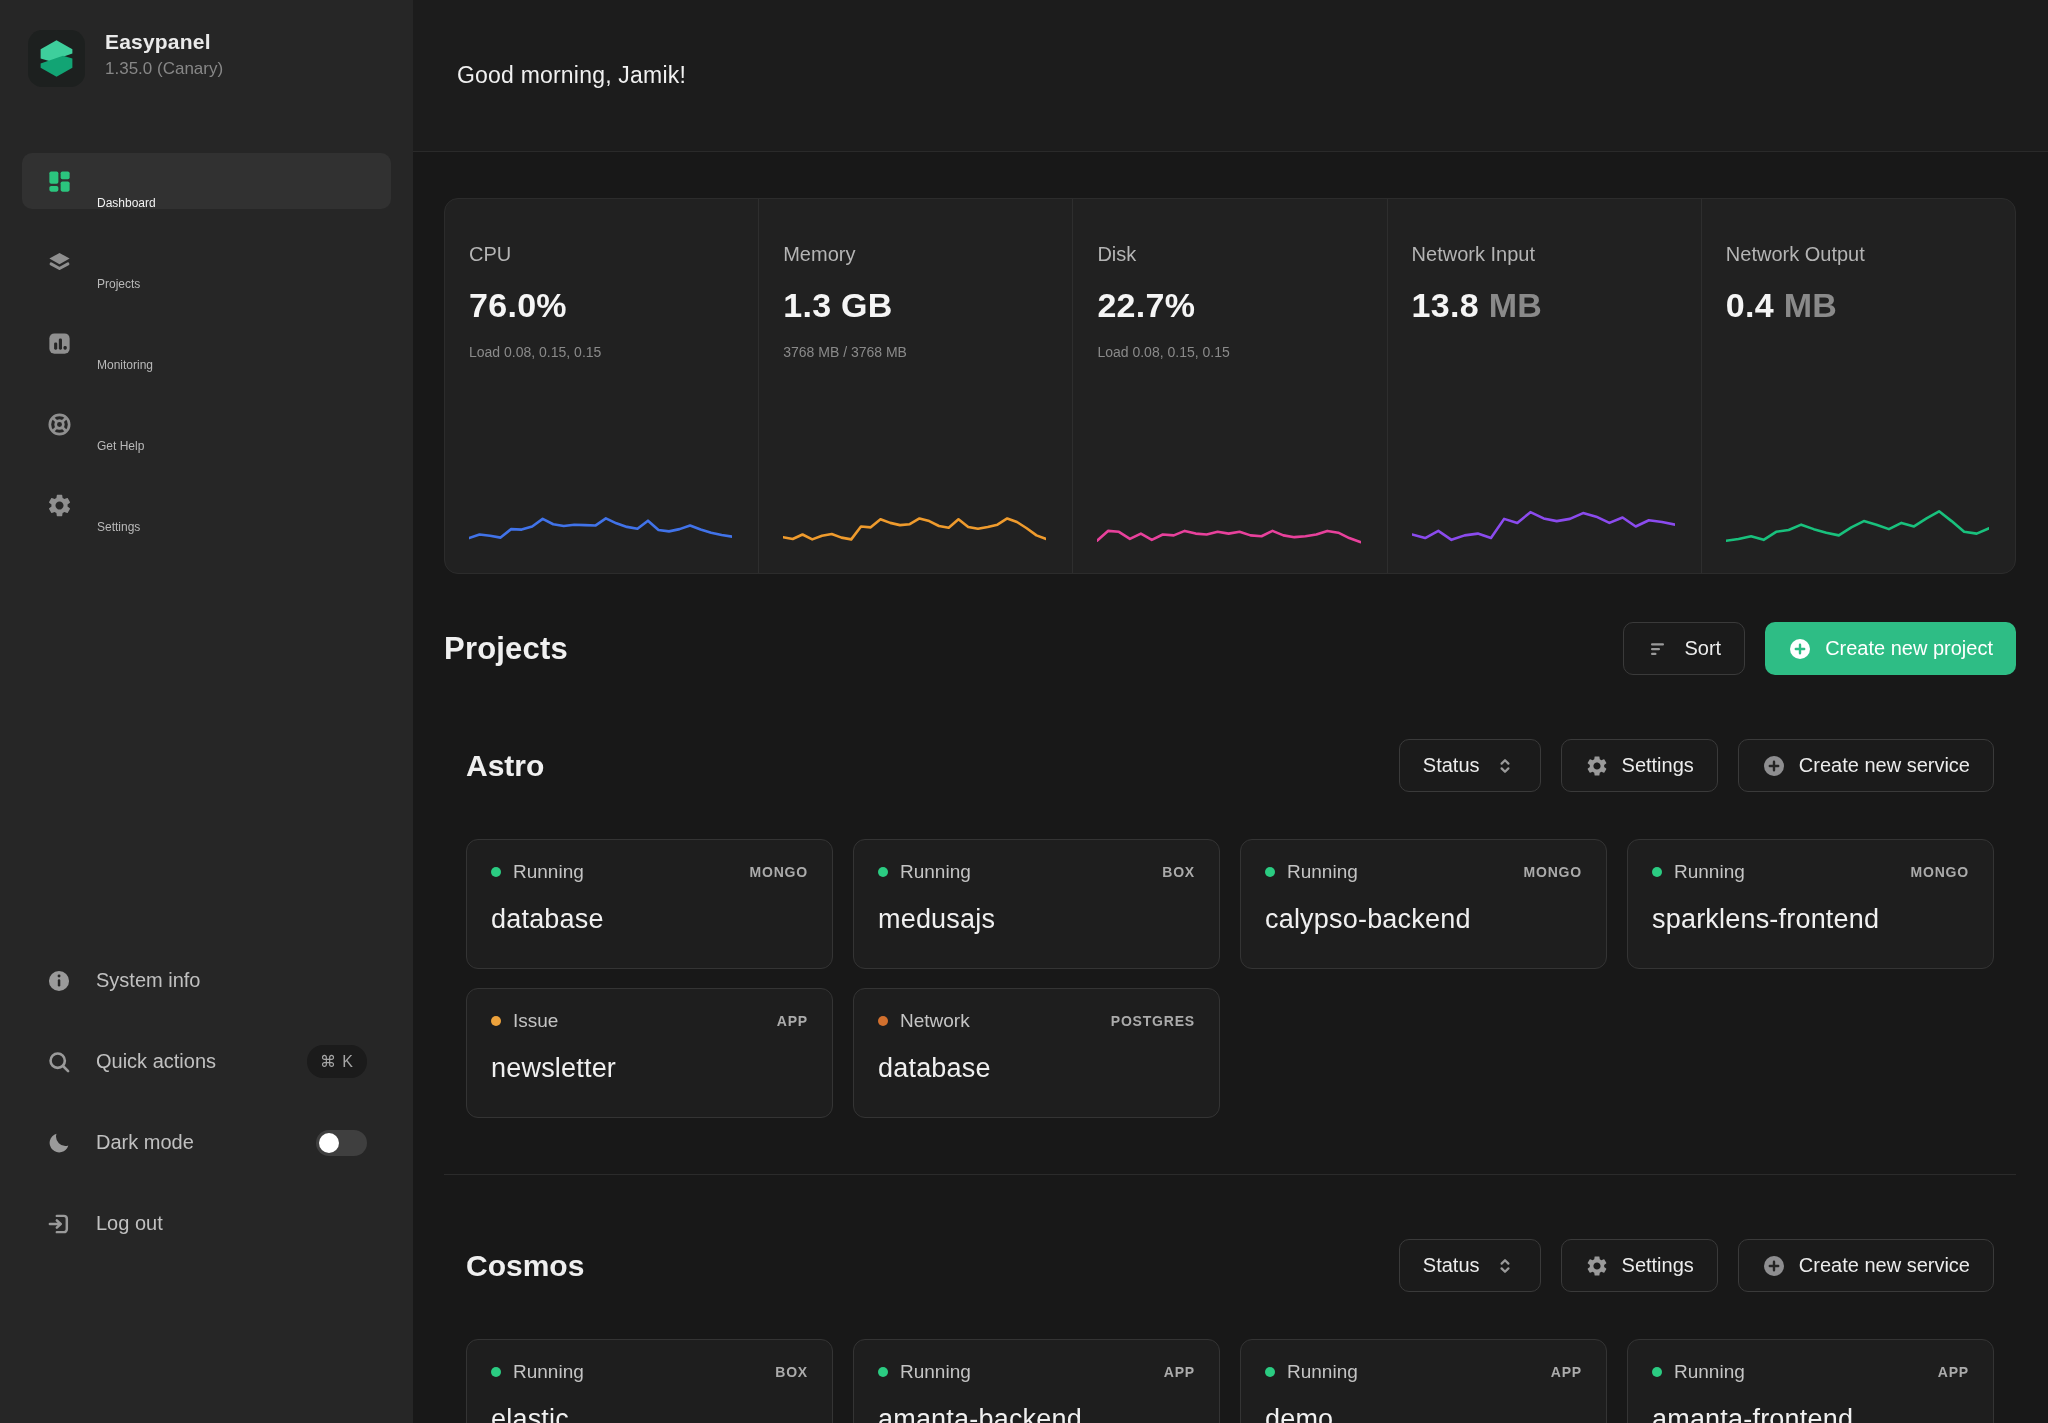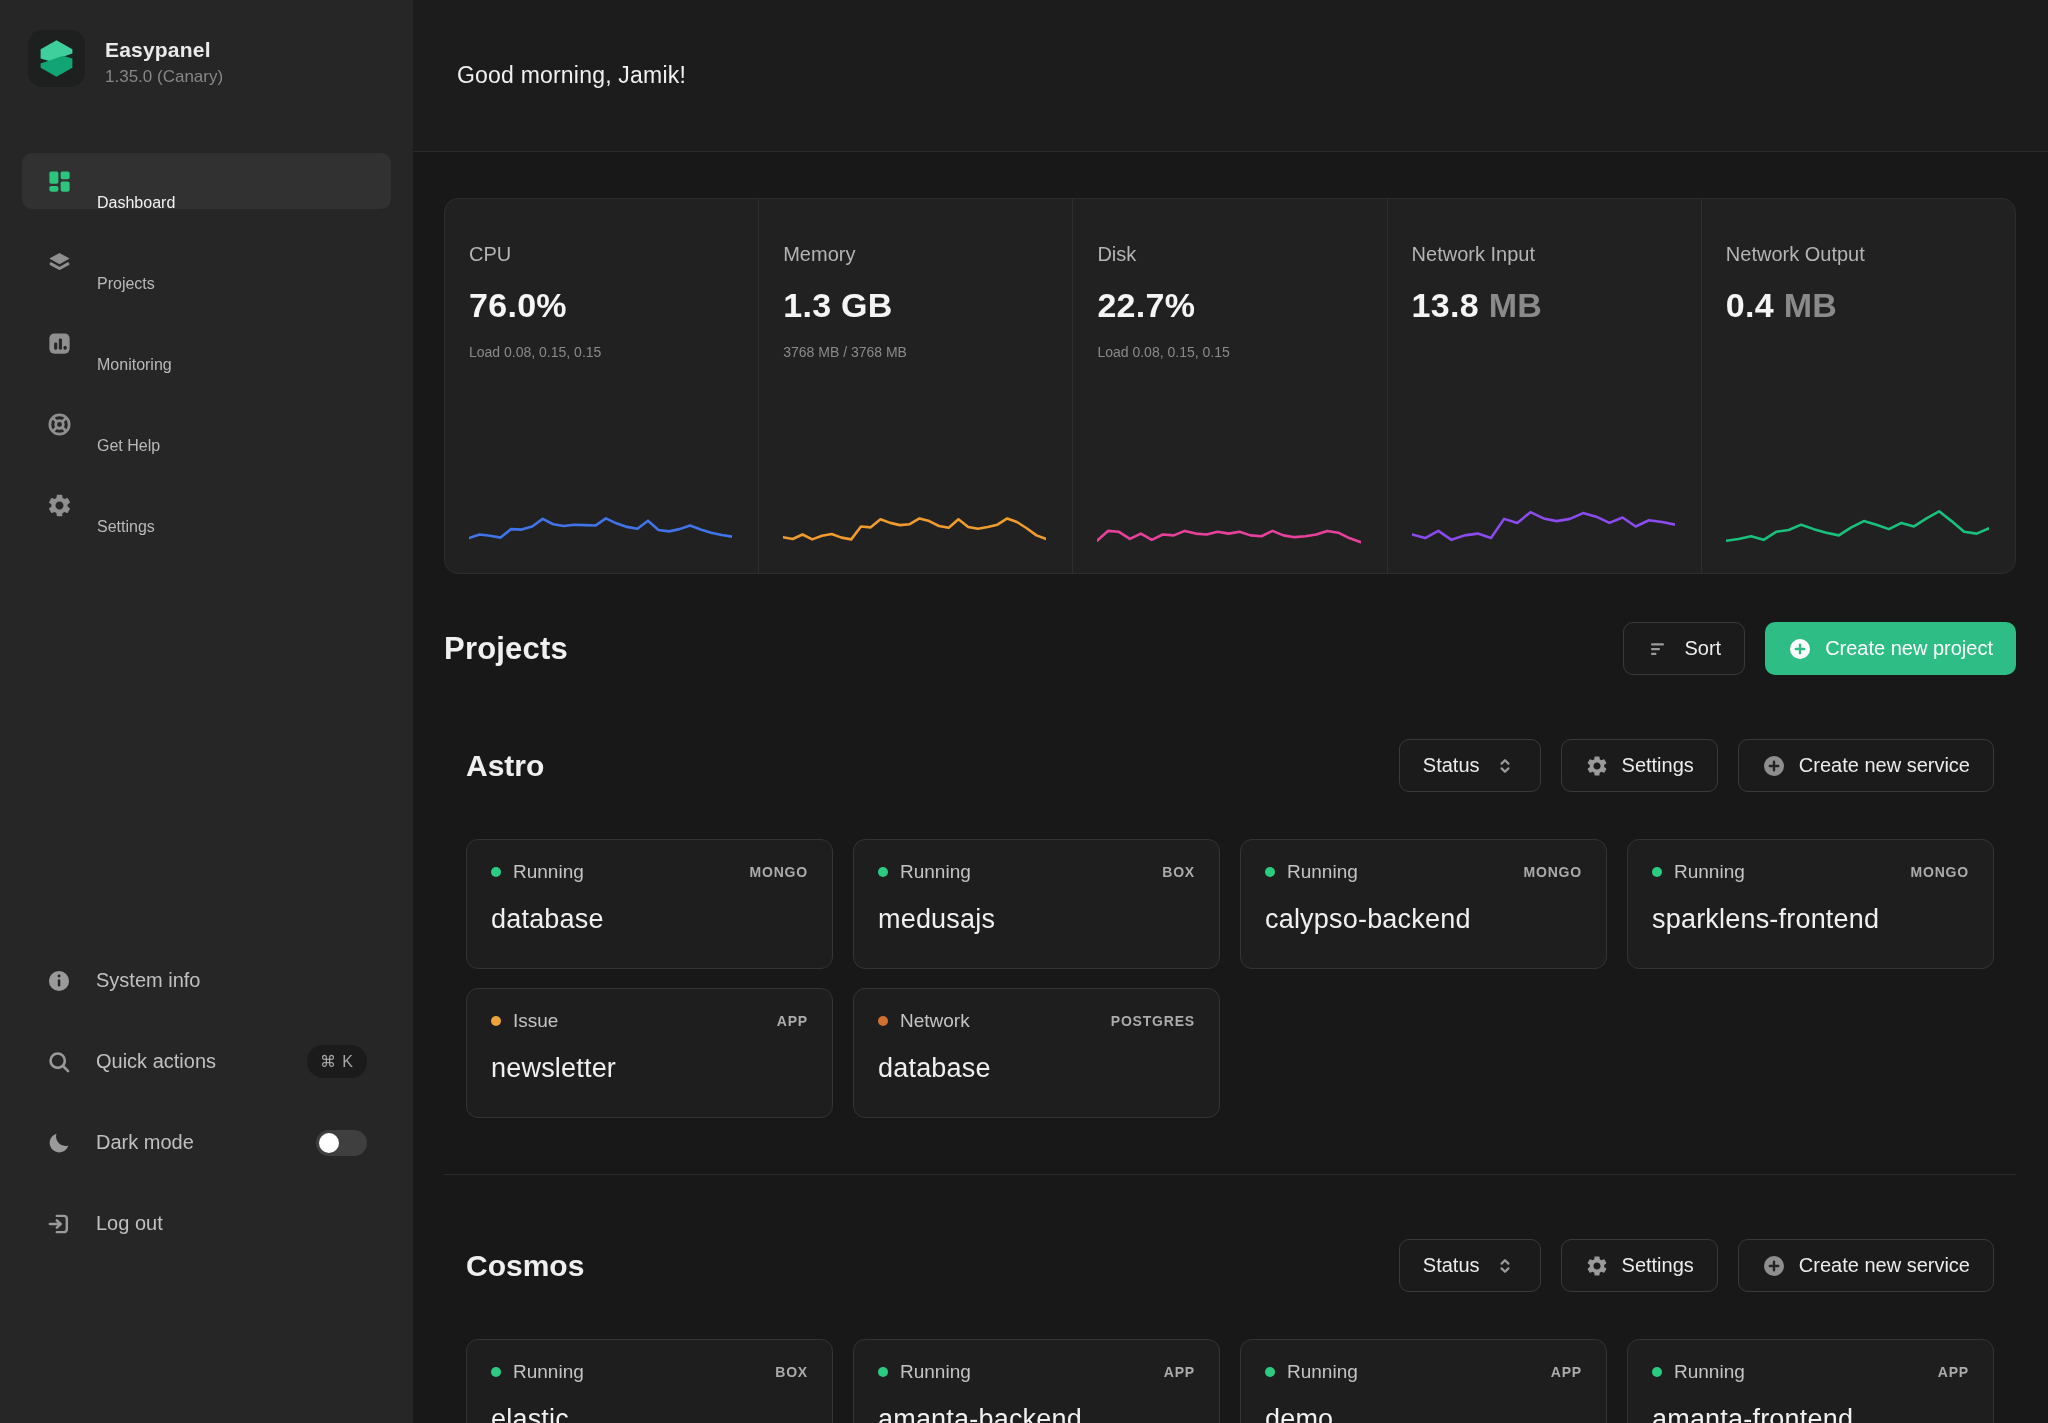--- a/index.html
+++ b/index.html
@@ -10,33 +10,33 @@
     -webkit-font-smoothing:antialiased;
   }
   .app { display:flex; width:2048px; height:1423px; }
 
   
   .sidebar {
     width:413px; min-width:413px; height:100%;
     background:#262626; display:flex; flex-direction:column;
     padding:30px 22px 0 22px;
   }
-  .brand { display:flex; align-items:flex-end; gap:20px; padding-left:6px; cursor:pointer; }
+  .brand { display:flex; align-items:flex-start; gap:20px; padding-left:6px; cursor:pointer; }
   .brand-logo { width:57px; height:57px; display:block; }
   .brand-name { font-size:21px; font-weight:700; color:#eaeaea; letter-spacing:.2px; }
   .brand-version { font-size:17px; color:#878787; margin-top:5px; }
 
   .nav { margin-top:66px; display:flex; flex-direction:column; gap:25px; }
   .nav-item {
     height:56px; border-radius:10px; display:flex; align-items:center;
     gap:24px; padding:0 24px; cursor:pointer; color:#b9b9b9;
   }
   .nav-item .nav-icon { width:27px; height:27px; color:#8f8f8f; flex:none; }
   .nav-item.active { background:#313131; color:#f2f2f2; }
-  .nav-label { font-size:16px;margin-top:44px; }
+  .nav-label { font-size:12px;margin-top:44px; }
 
   .sidebar-footer { margin-top:auto; display:flex; flex-direction:column; gap:26px; padding-bottom:172px; }
   .foot-item { height:55px; display:flex; align-items:center; gap:24px; padding:0 24px; cursor:pointer; color:#c0c0c0; }
   .foot-item .nav-icon { width:26px; height:26px; color:#9a9a9a; flex:none; }
   .foot-label { font-size:20px; }
   .kbd-badge {
     margin-left:auto; background:#1b1b1b; color:#a5a5a5;
     border-radius:16px; font-size:16px; padding:7px 13px; letter-spacing:1px;
   }
   .toggle {

